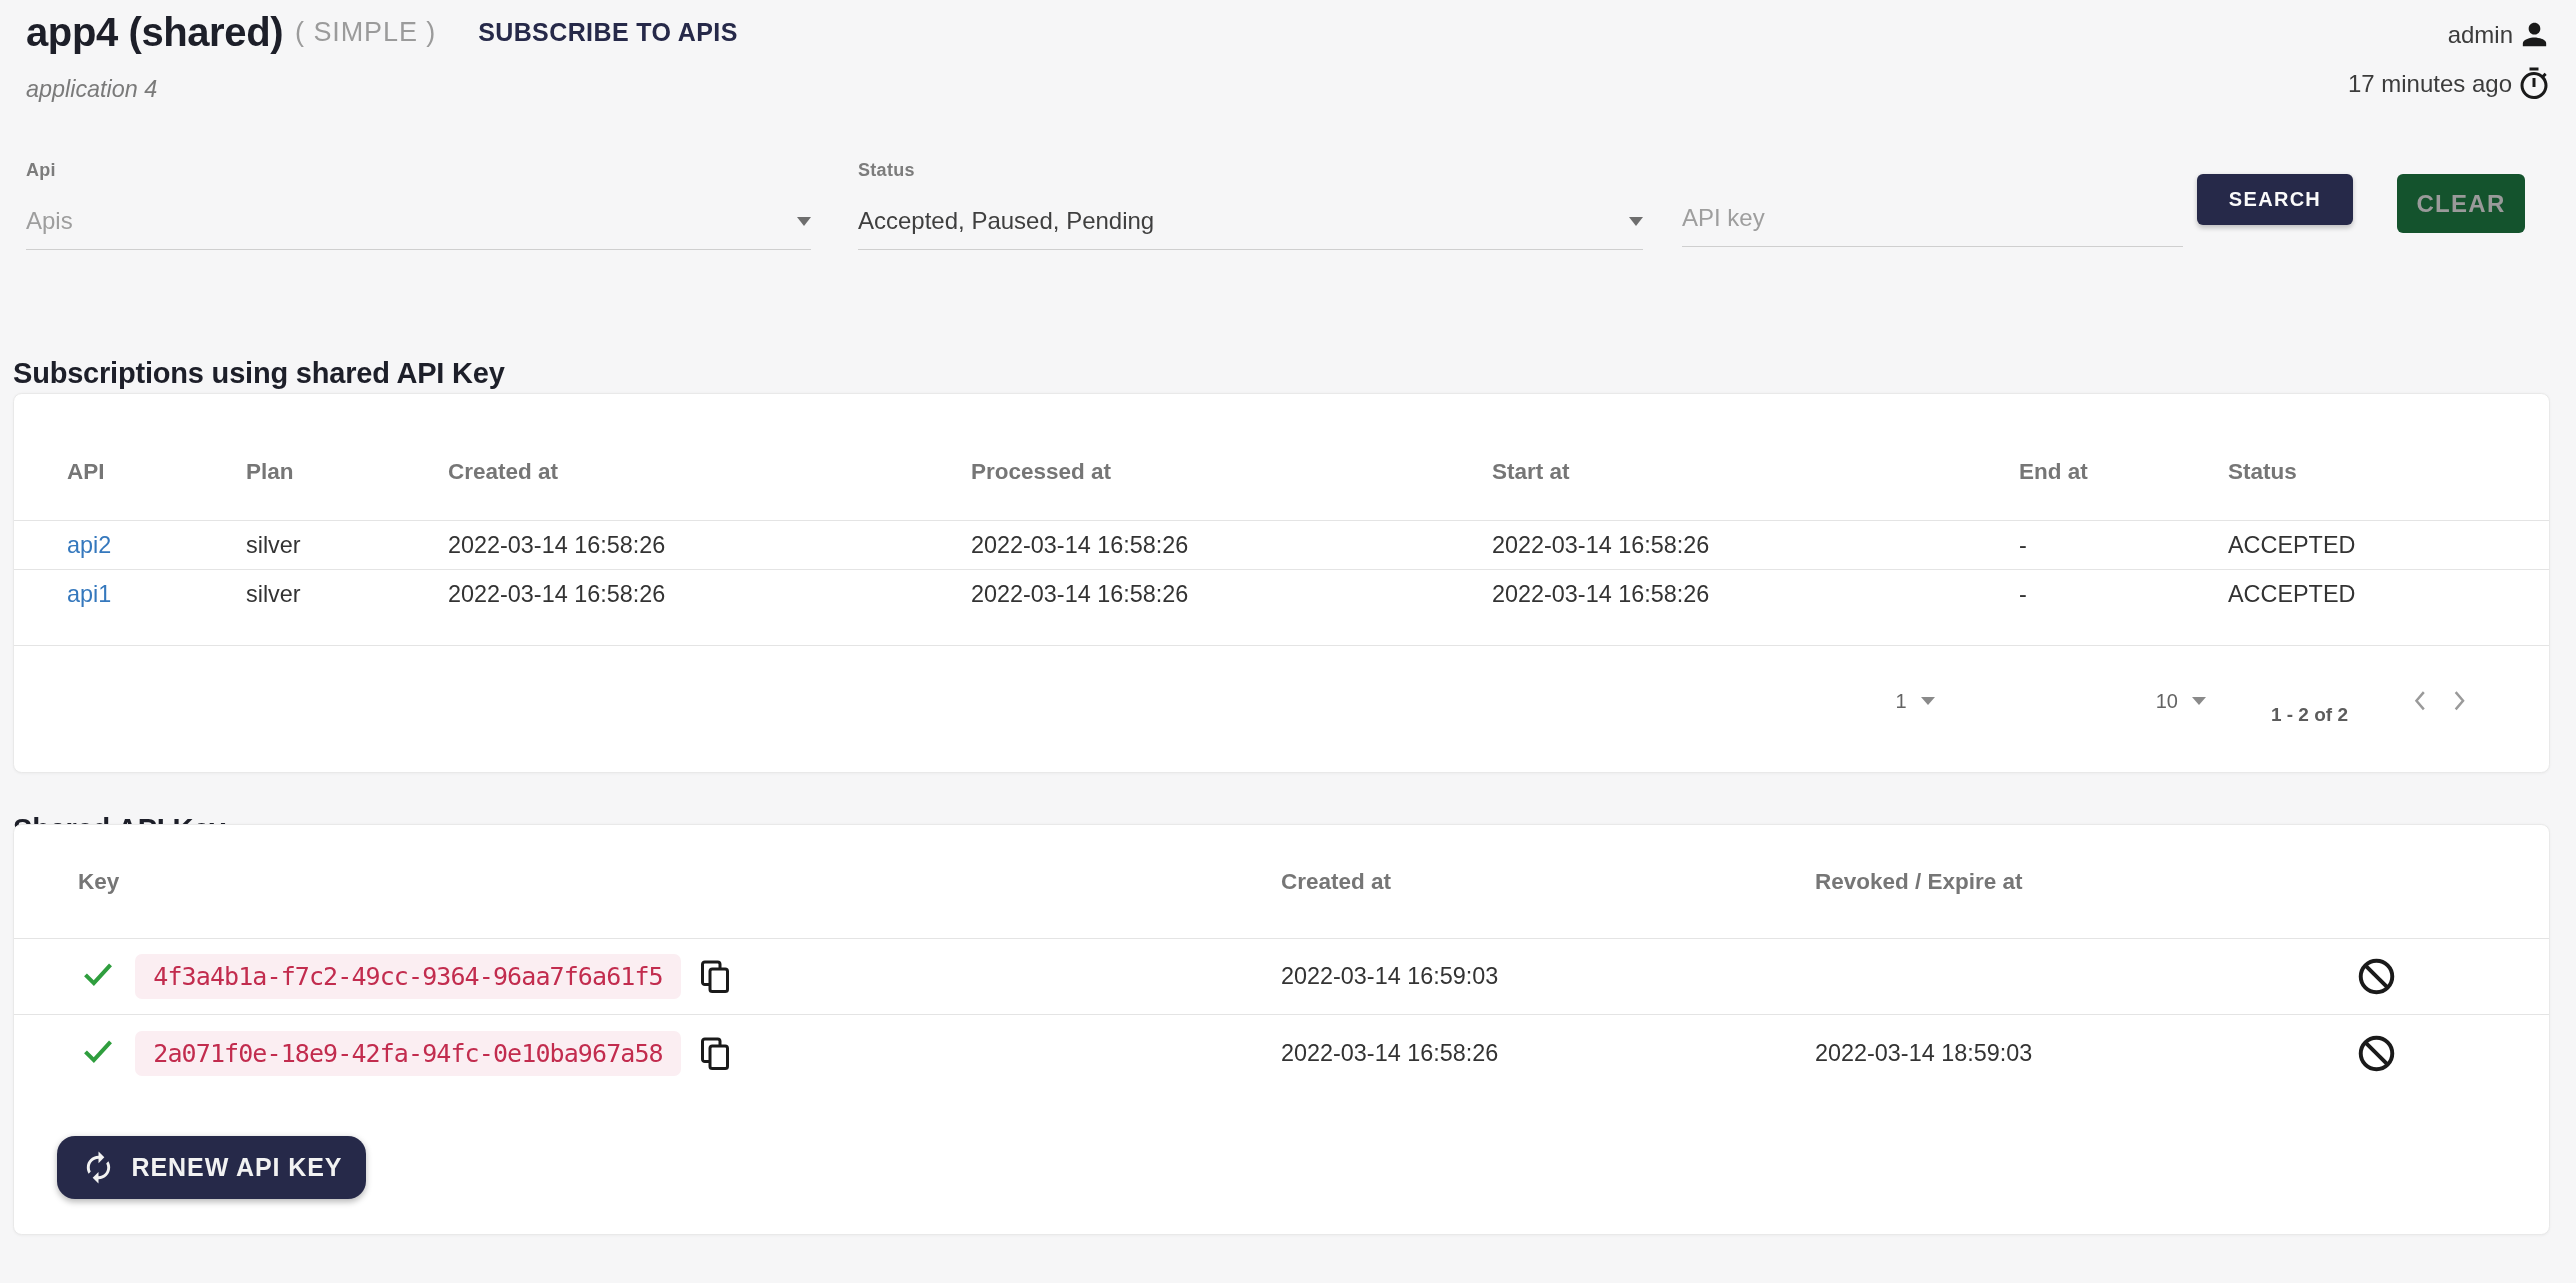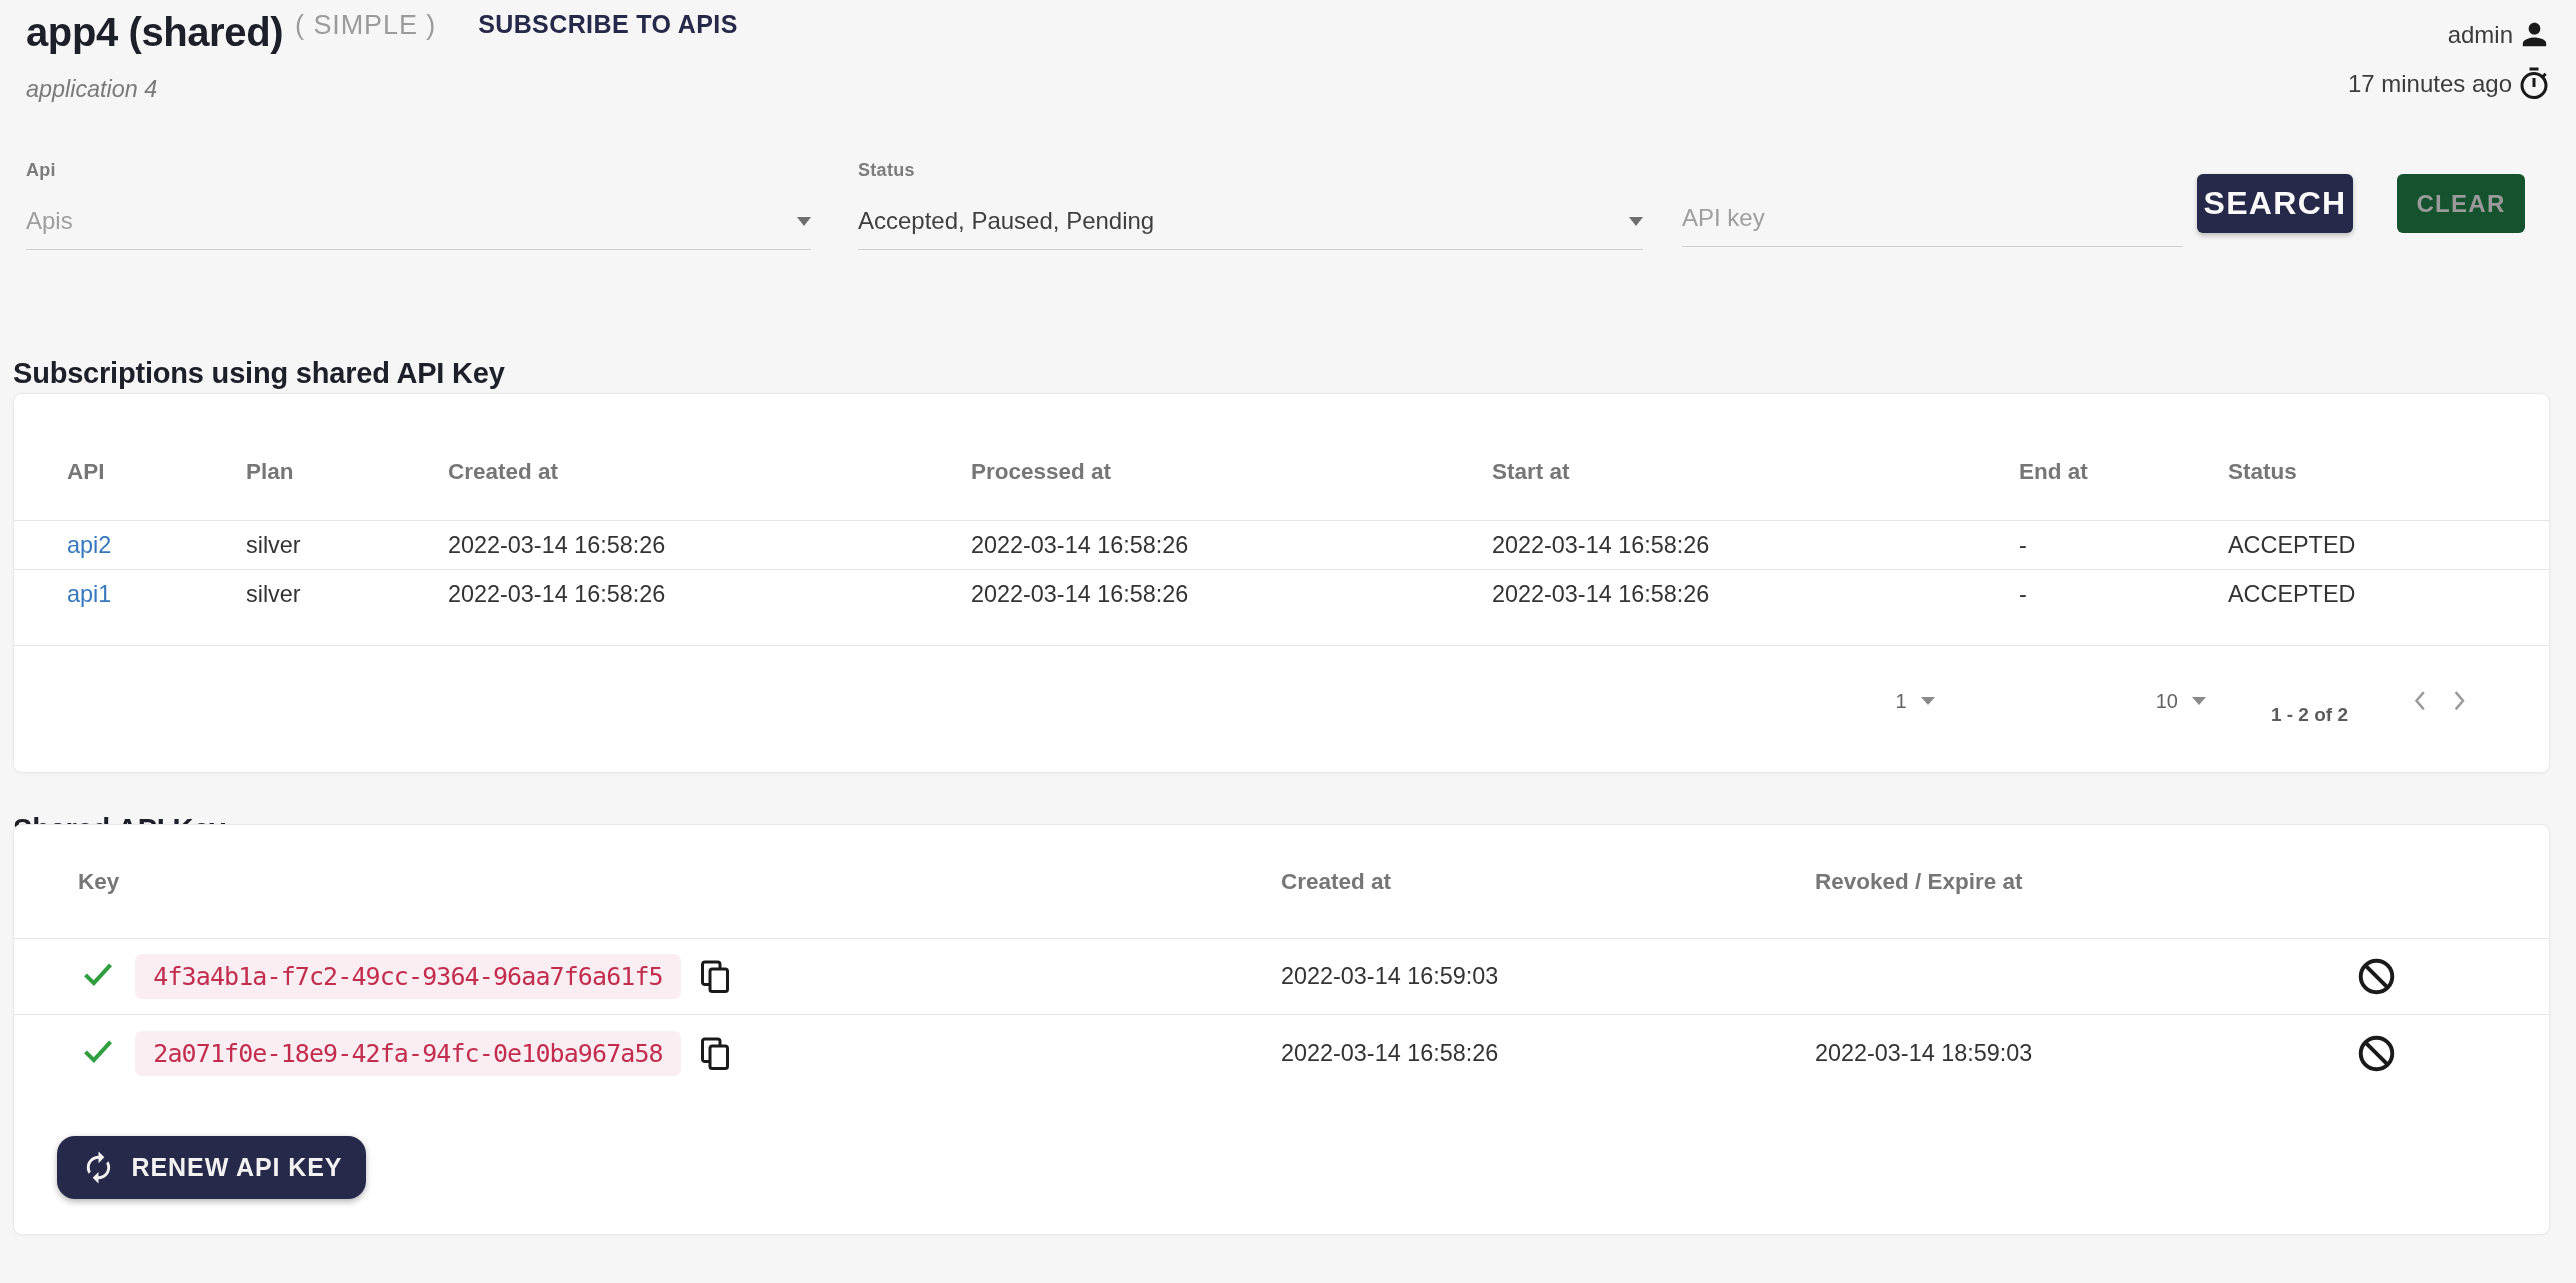--- a/index.html
+++ b/index.html
@@ -7,21 +7,21 @@
   body {
     background:#f6f6f7;
     font-family:"Liberation Sans", sans-serif;
     color:#333;
     position:relative;
     overflow:hidden;
   }
   .page { position:absolute; inset:0; }
 
   
-  .header-row { position:absolute; left:26px; top:10.4px; display:flex; align-items:flex-start; }
+  .header-row { position:absolute; left:26px; top:10.4px; display:flex; align-items:center; }
   .app-title { font-size:40px; font-weight:bold; color:#1d1f29; letter-spacing:-0.4px; }
   .app-badge { font-size:27px; color:#9b9b9b; margin-left:12px; letter-spacing:0.9px; }
   .subscribe-link { font-size:25px; font-weight:bold; color:#262949; margin-left:42px; letter-spacing:0.4px; cursor:pointer; text-decoration:none; }
   .app-desc { position:absolute; left:26px; top:76px; font-size:23.4px; color:#7a7a7a;font-style:italic; }
 
   .top-right { position:absolute; right:24px; top:17.3px; display:flex; flex-direction:column; align-items:flex-end; gap:14px; }
   .tr-row { display:flex; align-items:center; gap:4px; }
   .tr-row .txt { font-size:24px; color:#3c3c3c; }
   .tr-row svg { display:block; }
 
@@ -38,22 +38,22 @@
   #field-apikey { left:1682px; width:501px; padding-top:44px; }
   #field-apikey input {
     width:100%; border:none; outline:none; background:transparent;
     font-size:24px; font-family:"Liberation Sans", sans-serif;
     padding-bottom:14px; border-bottom:0.9px solid #cfcfcf; color:#3f3f3f;
   }
   #field-apikey input::placeholder { color:#9e9e9e; }
 
   .btn { border:none; border-radius:6px; font-family:"Liberation Sans", sans-serif; font-weight:bold; cursor:pointer; }
   .btn-search {
-    position:absolute; left:2197px; top:174px; width:156px; height:59px;
-    background:#262949; color:#fafafa; font-size:32px; letter-spacing:1.3px;
+    position:absolute; left:2197px; top:174px; width:156px; height:51px;
+    background:#262949; color:#fafafa; font-size:20px; letter-spacing:1.3px;
     box-shadow:0 2.6px 5.2px rgba(0,0,0,0.22);
   }
   .btn-clear {
     position:absolute; left:2397px; top:174px; width:128px; height:59px;
     background:#14532d; color:#9a9a9a; font-size:24px; letter-spacing:1.3px; cursor:default;
   }
 
   
   .section-title { position:absolute; left:13px; font-size:29px; font-weight:bold; color:#1d1f29; letter-spacing:-0.2px; }
   #subs-title { top:357px; }

